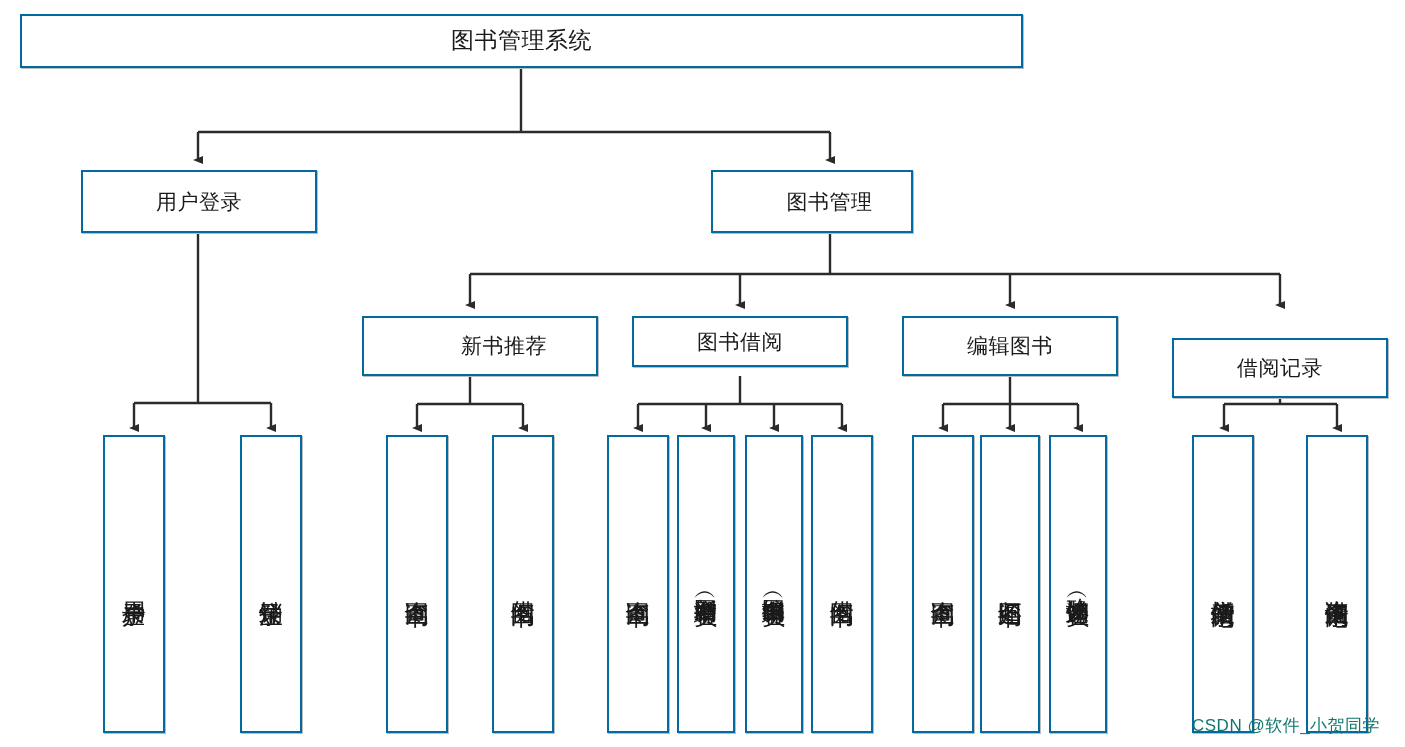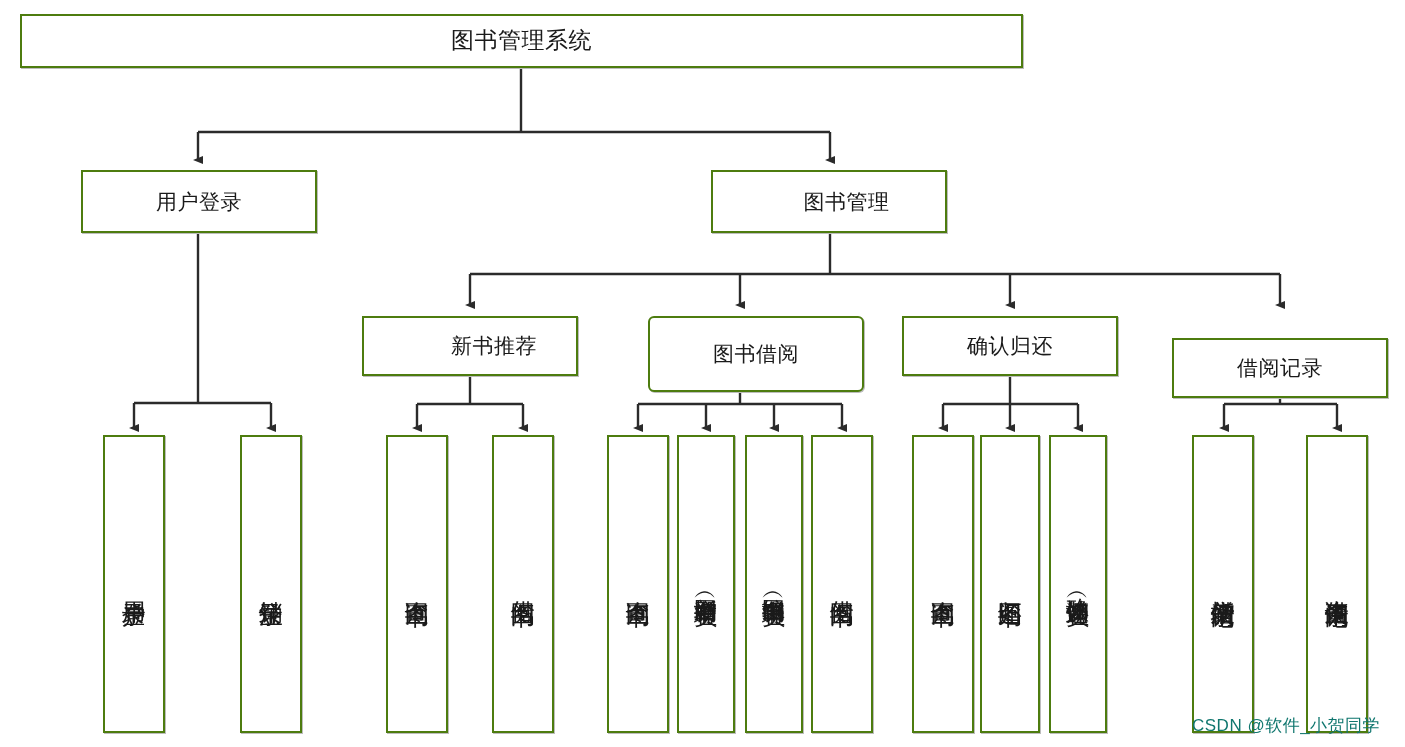--- a/index.html
+++ b/index.html
@@ -22,21 +22,21 @@
     left: 0;
     top: 0;
     width: 1405px;
     height: 747px;
     pointer-events: none;
   }
   .node {
     position: absolute;
     box-sizing: border-box;
     background: #ffffff;
-    border: 2px solid #4d7c0f;
+    border: 2px solid #0369a1;
     display: flex;
     align-items: center;
     justify-content: center;
     color: #1a1a1a;
     box-shadow: 1px 1px 0 #bdbdbd;
   }
   .node .lbl {
     text-align: center;
     line-height: 1.12;
     letter-spacing: 0.5px;
@@ -123,32 +123,32 @@
     </g>
   </svg>
 
   <div class="node root" style="left:20px; top:14px; width:1003px; height:54px;">
     <span class="lbl">图书管理系统</span>
   </div>
 
   <div class="node lvl2" style="left:81px; top:170px; width:236px; height:63px;">
     <span class="lbl">用户登录</span>
   </div>
-  <div class="node lvl2" style="left:711px; top:170px; width:236px; height:63px;padding-left:35px;">
+  <div class="node lvl2" style="left:711px; top:170px; width:202px; height:63px;padding-left:35px;">
     <span class="lbl">图书管理</span>
   </div>
 
-  <div class="node lvl3" style="left:362px; top:316px; width:216px; height:60px;padding-left:48px;">
+  <div class="node lvl3" style="left:362px; top:316px; width:236px; height:60px;padding-left:48px;">
     <span class="lbl">新书推荐</span>
   </div>
-  <div class="node lvl3" style="left:648px; top:316px; width:216px; height:76px;border-radius:6px;">
+  <div class="node lvl3" style="left:632px; top:316px; width:216px; height:51px;">
     <span class="lbl">图书借阅</span>
   </div>
   <div class="node lvl3" style="left:902px; top:316px; width:216px; height:60px;">
-    <span class="lbl">确认归还</span>
+    <span class="lbl">编辑图书</span>
   </div>
   <div class="node lvl3" style="left:1172px; top:316px; width:216px; height:60px;margin-top:22px;">
     <span class="lbl">借阅记录</span>
   </div>
 
   <div class="node leaf" style="left:103px; top:435px; width:62px; height:298px;">
     <span class="lbl">用户登录</span>
   </div>
   <div class="node leaf" style="left:240px; top:435px; width:62px; height:298px;">
     <span class="lbl">注销登录</span>

